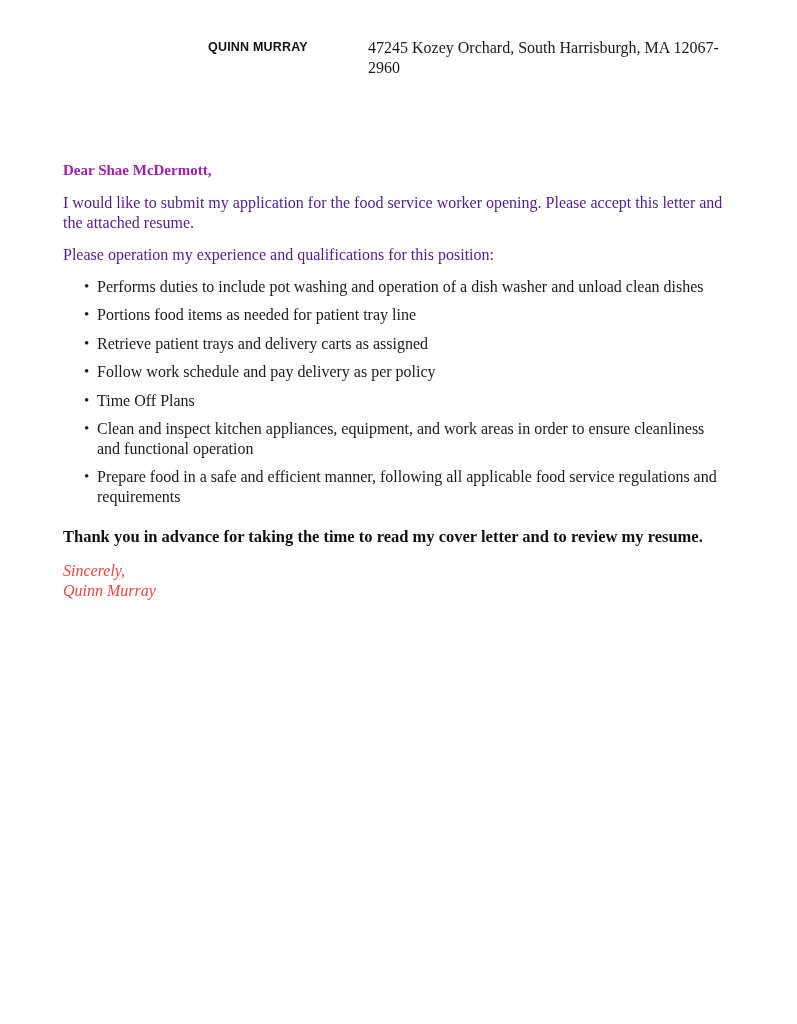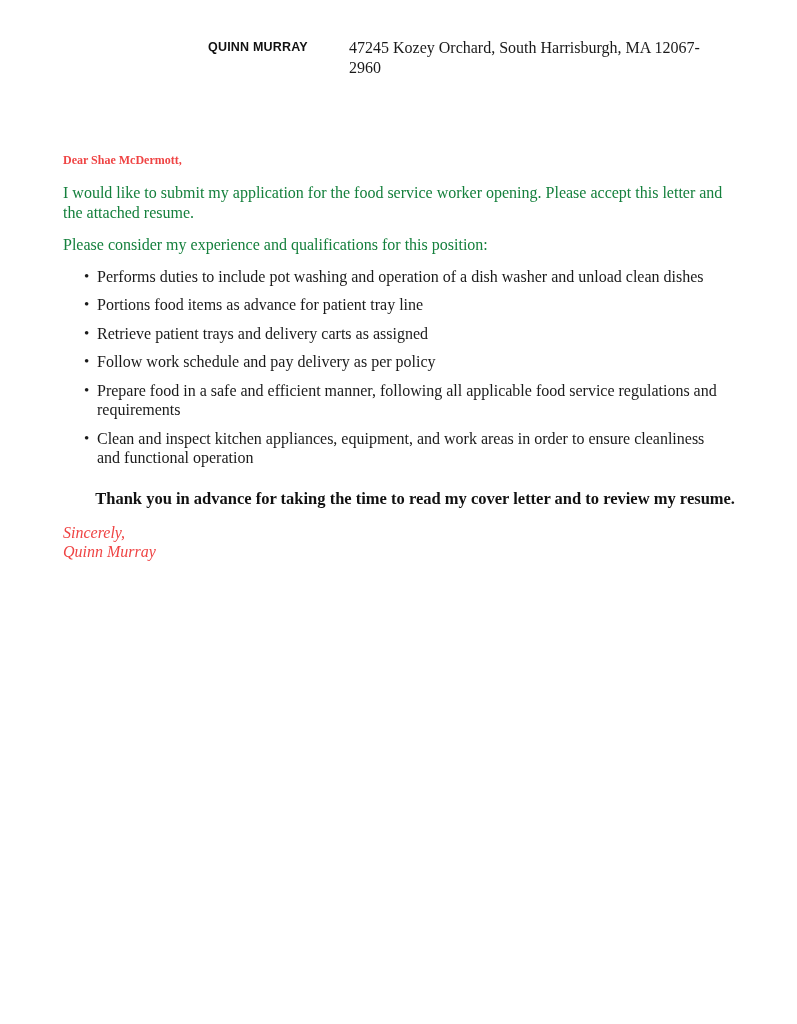--- a/index.html
+++ b/index.html
@@ -39,50 +39,50 @@
     top: 2px;
     font-family: "Liberation Sans", "DejaVu Sans", sans-serif;
     font-weight: bold;
     font-size: 12.5px;
     letter-spacing: 0.2px;
     color: #111111;
     white-space: nowrap;
   }
   .sender-address {
     position: absolute;
-    left: 349px;
+    left: 368px;
     top: 0px;
     width: 360px;
     font-family: "Liberation Serif", "DejaVu Serif", serif;
     font-size: 16px;
     line-height: 20px;
     color: #1a1a1a;
   }
 
   
   .letter-body {
     position: absolute;
     left: 63px;
     top: 150px;
     width: 672px;
   }
 
   .salutation {
     font-weight: bold;
-    font-size: 12px;
+    font-size: 15px;
     line-height: 20px;
-    margin: 0 0 0 0;
-    color: #ef4444;
+    margin: 10px 0 0 0;
+    color: #a21caf;
   }
 
   .para {
     font-size: 16px;
     line-height: 19.5px;
     margin: 13px 0 0 0;
-    color: #15803d;
+    color: #4c1d95;
     text-align: left;
   }
 
   .bullets {
     list-style: none;
     margin: 12px 0 0 0;
     padding: 0;
   }
   .bullets li {
     position: relative;
@@ -101,21 +101,20 @@
     line-height: 19.5px;
     color: #1a1a1a;
   }
 
   .closing-bold {
     font-weight: bold;
     font-size: 16.5px;
     line-height: 20px;
     margin: 21px 0 0 0;
     color: #111111;
-    text-align: right;
   }
 
   .signoff {
     font-size: 16px;
     line-height: 19.5px;
     margin: 14px 0 0 0;
     color: #ef4444;
     font-style: italic;
   }
   .signoff .sig-line {
@@ -132,29 +131,30 @@
     <div class="sender-address">47245 Kozey Orchard, South Harrisburgh, MA 12067-2960</div>
   </div>
 
   <div class="letter-body">
 
     <p class="salutation">Dear Shae McDermott,</p>
 
     <p class="para">I would like to submit my application for the food service worker opening. Please accept this letter and the attached resume.</p>
 
 
-    <p class="para">Please consider my experience and qualifications for this position:</p>
+    <p class="para">Please operation my experience and qualifications for this position:</p>
 
     <ul class="bullets">
       <li>Performs duties to include pot washing and operation of a dish washer and unload clean dishes</li>
-      <li>Portions food items as advance for patient tray line</li>
+      <li>Portions food items as needed for patient tray line</li>
       <li>Retrieve patient trays and delivery carts as assigned</li>
       <li>Follow work schedule and pay delivery as per policy</li>
+      <li>Time Off Plans</li>
+      <li>Clean and inspect kitchen appliances, equipment, and work areas in order to ensure cleanliness and functional operation</li>
       <li>Prepare food in a safe and efficient manner, following all applicable food service regulations and requirements</li>
-      <li>Clean and inspect kitchen appliances, equipment, and work areas in order to ensure cleanliness and functional operation</li>
     </ul>
 
     <p class="closing-bold">Thank you in advance for taking the time to read my cover letter and to review my resume.</p>
 
     <p class="signoff">
       <span class="sig-line">Sincerely,</span>
       <span class="sig-line">Quinn Murray</span>
     </p>
 
   </div>

